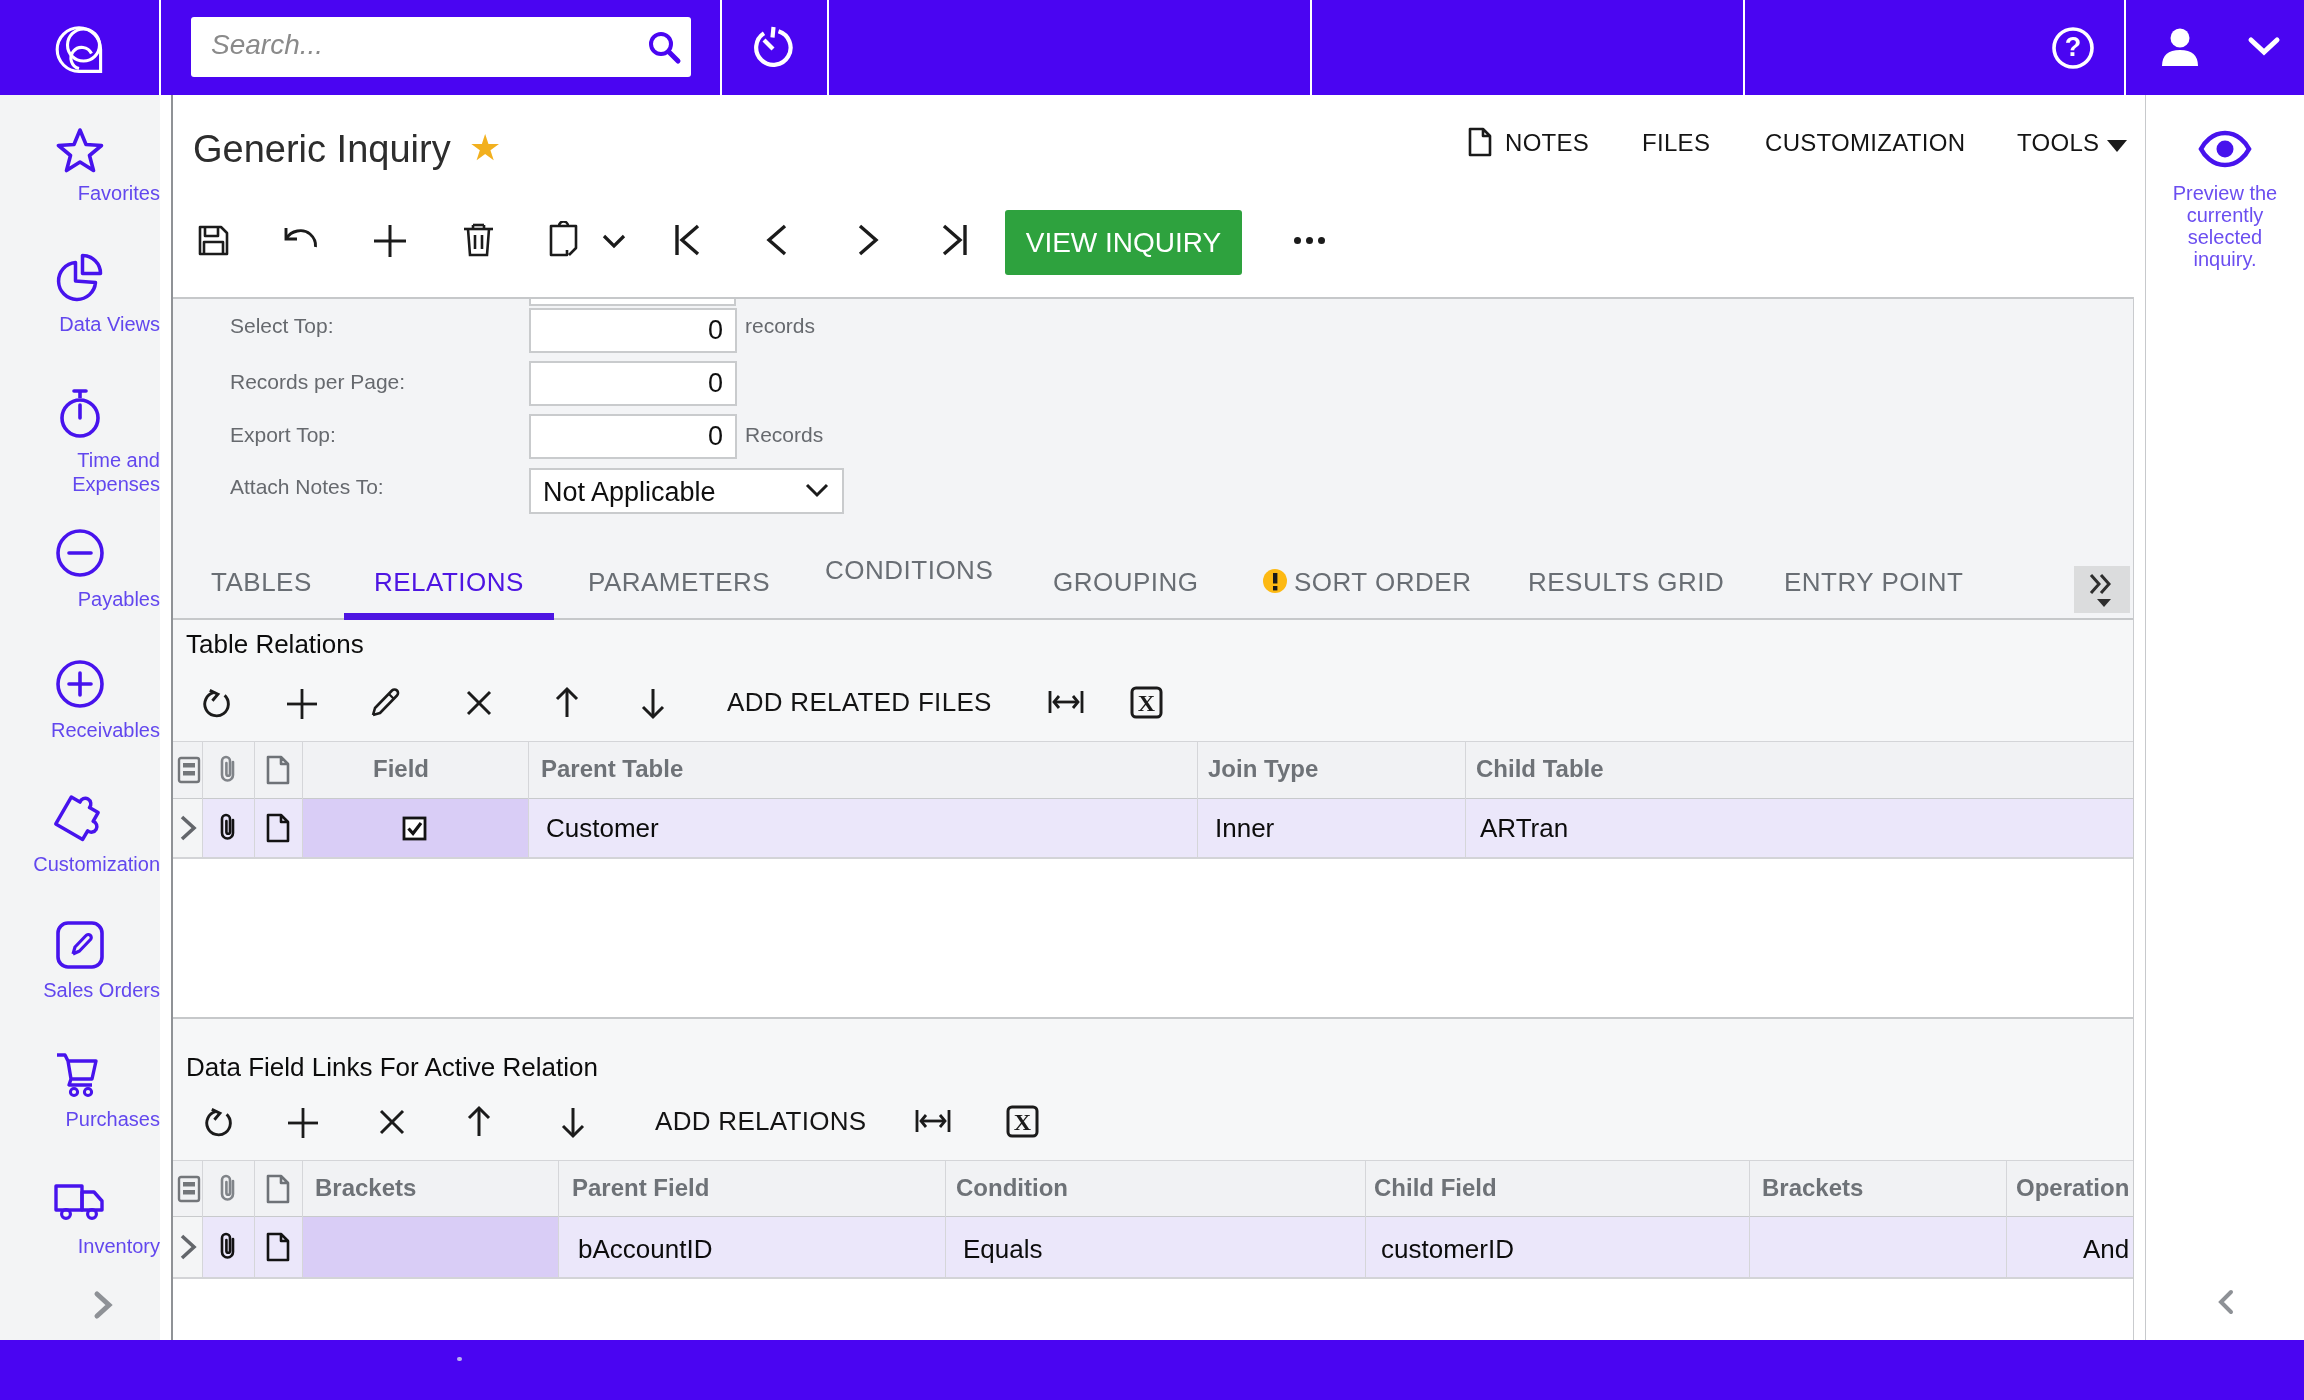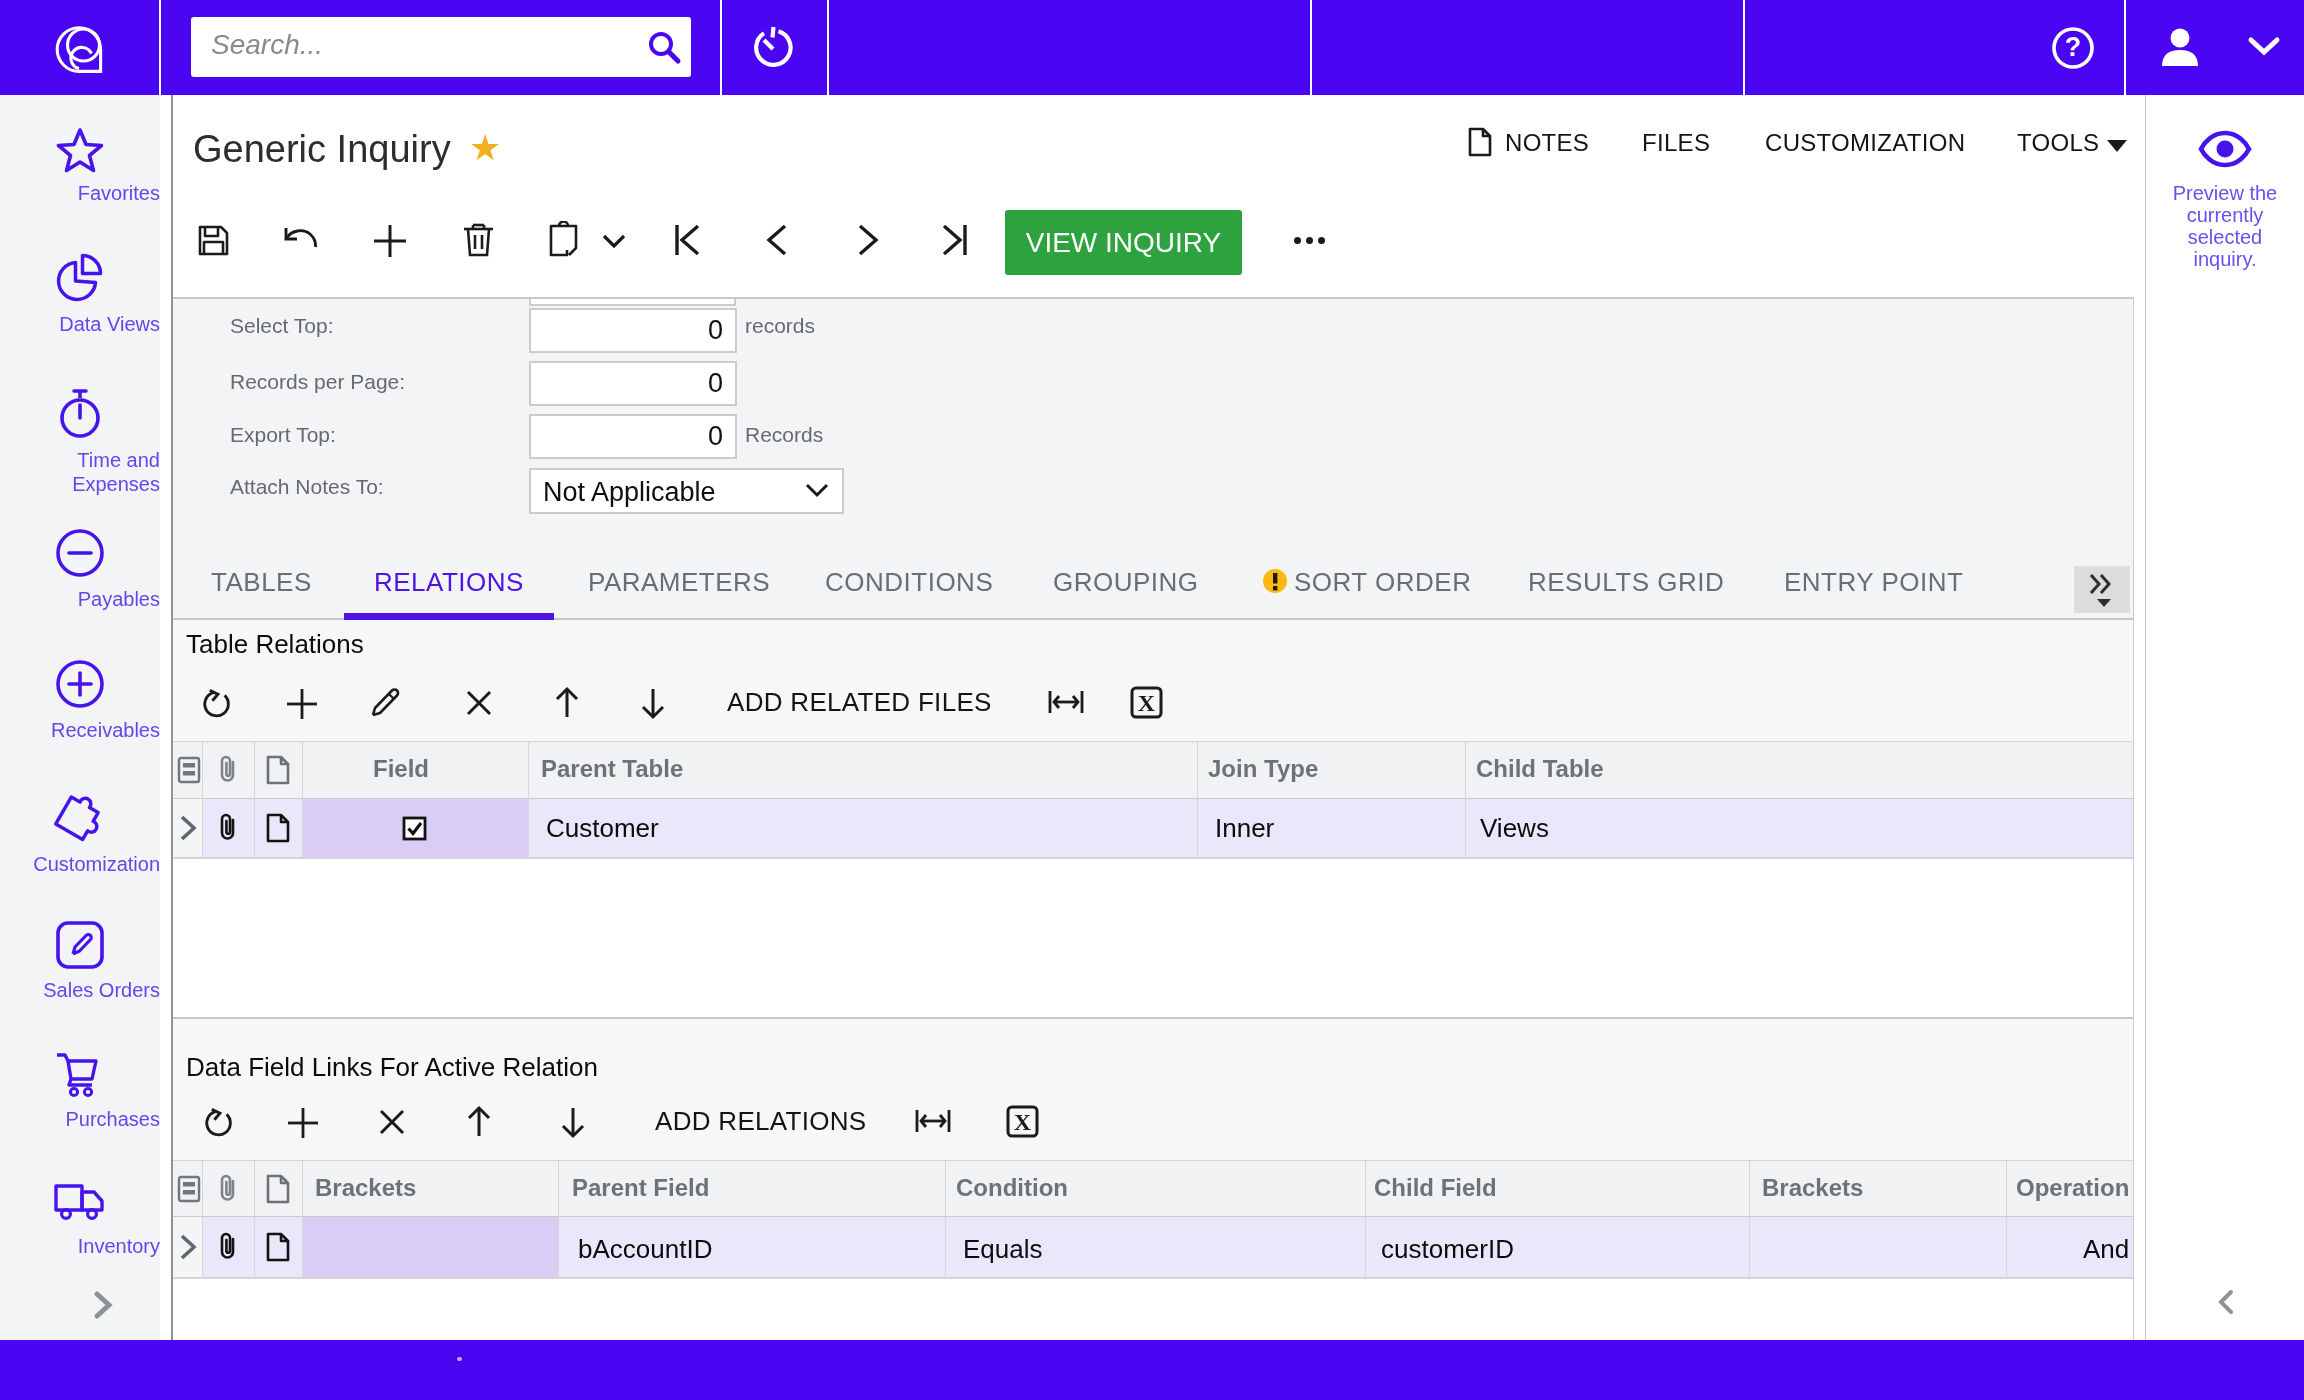--- a/index.html
+++ b/index.html
@@ -212,21 +212,21 @@
 <div class="abs glabel" style="left:230px;top:475px">Attach Notes To:</div>
 <div class="abs" style="left:529px;top:468px;width:315px;height:46px;background:#fff;border:2px solid #C9CBCD"></div>
 <div class="abs" style="left:543px;top:477px;font-size:27px;color:#0f0f0f">Not Applicable</div>
 <svg class="abs" style="left:804px;top:482px" width="26" height="18" viewBox="0 0 26 18">
     <path d="M3 3 L13 13 L23 3" fill="none" stroke="#1b1b1b" stroke-width="3"></path>
   </svg>
 
 <div class="abs tab" style="left:211px;top:567px">TABLES</div>
 <div class="abs tab" style="left:374px;top:567px;color:#4E15E2">RELATIONS</div>
 <div class="abs tab" style="left:588px;top:567px">PARAMETERS</div>
-<div class="abs tab" style="left:825px;top:567px">CONDITIONS</div>
+<div class="abs tab" style="left:825px;top:555px">CONDITIONS</div>
 <div class="abs tab" style="left:1053px;top:567px">GROUPING</div>
 <svg class="abs" style="left:1262px;top:568px" width="26" height="26" viewBox="0 0 26 26">
     <circle cx="13" cy="13" r="12" fill="#FDB913"></circle>
     <rect x="11" y="5" width="4.4" height="10.5" fill="#1a1a1a"></rect>
     <rect x="11" y="18" width="4.4" height="4.4" fill="#1a1a1a"></rect>
   </svg>
 <div class="abs tab" style="left:1294px;top:567px">SORT ORDER</div>
 <div class="abs tab" style="left:1528px;top:567px">RESULTS GRID</div>
 <div class="abs tab" style="left:1784px;top:567px">ENTRY POINT</div>
 <div class="abs hline" style="top:618px;height:2px;background:#C6C8CA"></div>
@@ -328,21 +328,21 @@
   </svg>
 <svg class="abs" style="left:265px;top:813px" width="26" height="30" viewBox="0 0 26 30">
     <path d="M3 2 h13 l7 7 v19 h-20 Z M16 2 v7 h7" fill="none" stroke="#131313" stroke-width="2.6" stroke-linejoin="round"></path>
   </svg>
 <svg class="abs" style="left:402px;top:816px" width="25" height="25" viewBox="0 0 25 25">
     <rect x="2" y="2" width="21" height="21" fill="#fff" stroke="#131313" stroke-width="2.8"></rect>
     <path d="M6.5 12.5 L11 17.5 L19 7" fill="none" stroke="#131313" stroke-width="3.2"></path>
   </svg>
 <div class="abs gcell" style="left:546px;top:813px">Customer</div>
 <div class="abs gcell" style="left:1215px;top:813px">Inner</div>
-<div class="abs gcell" style="left:1480px;top:813px">Views</div>
+<div class="abs gcell" style="left:1480px;top:813px">ARTran</div>
 
 <div class="abs band" style="top:1017px;height:144px;background:#F6F7F8;border-top:2px solid #C6C8CA"></div>
 <div class="abs btitle" style="left:186px;top:1052px">Data Field Links For Active Relation</div>
 <svg class="abs" style="left:203px;top:1106px" width="31" height="31" viewBox="0 0 31 31">
     <path d="M 12.6 5.6 A 11.8 11.8 0 1 0 23.6 8.4" fill="none" stroke="#1b1b1b" stroke-width="2.9"></path>
     <path d="M 8.8 3.4 L 16.9 7.3 L 11.4 13.7" fill="none" stroke="#1b1b1b" stroke-width="2.9" stroke-linejoin="miter"></path>
   </svg>
 <svg class="abs" style="left:286px;top:1106px" width="34" height="34" viewBox="0 0 34 34">
     <g stroke="#1b1b1b" stroke-width="2.8">
       <line x1="17" y1="2" x2="17" y2="32"></line>

